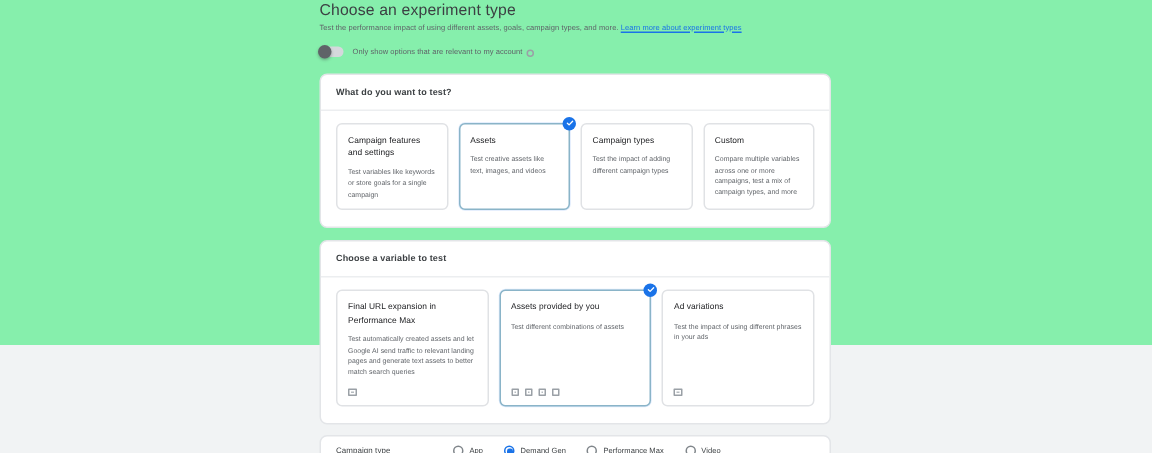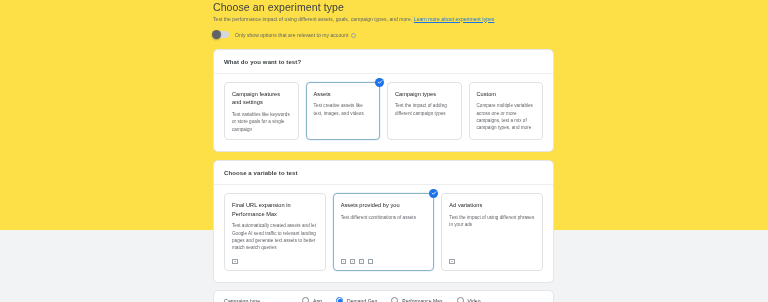--- a/index.html
+++ b/index.html
@@ -5,21 +5,21 @@
   * { box-sizing: border-box; margin: 0; padding: 0; }
   html, body {
     width: 768px; height: 302px;
     background: #f1f3f4;
     font-family: "Liberation Sans", sans-serif;
     overflow: hidden;
   }
   .page {
     position: relative;
     width: 768px; height: 230px;
-    background: #fde047;
+    background: #86efac;
   }
   .content {
     position: absolute;
     left: 213px; top: 0;
     width: 341px;
   }
 
   
   .hdr-title {
     font-size: 10.5px;

